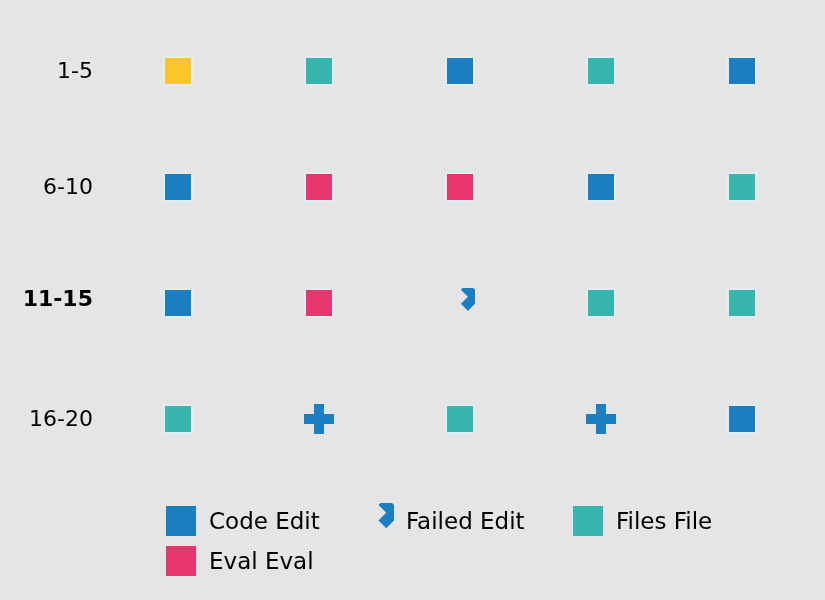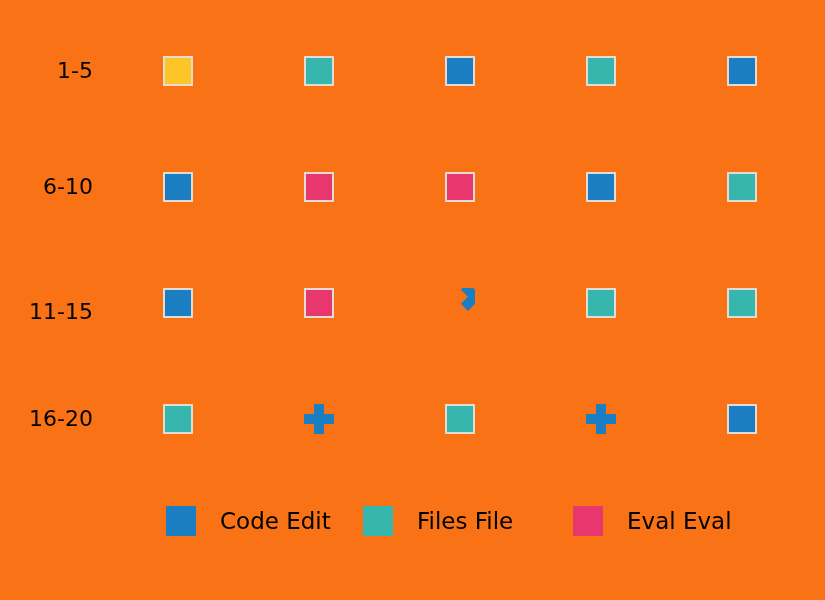--- a/index.html
+++ b/index.html
@@ -5,21 +5,21 @@
   html, body {
     margin: 0;
     padding: 0;
     background: #ffffff;
     font-family: "DejaVu Sans", "Liberation Sans", sans-serif;
   }
   #figure {
     position: relative;
     width: 825px;
     height: 600px;
-    background: #f97316;
+    background: #e5e5e5;
     overflow: hidden;
   }
   .row-label {
     position: absolute;
     left: 0;
     width: 93px;
     text-align: right;
     font-size: 22px;
     color: #000000;
     line-height: 1;
@@ -37,21 +37,21 @@
     position: absolute;
     left: 164px;
     top: 501px;
     display: grid;
     grid-template-columns: 197px 210px 224px;
     grid-auto-rows: 40px;
   }
   .legend-item {
     display: flex;
     align-items: center;
-    gap: 23px;
+    gap: 12px;
   }
   .legend-marker {
     width: 33px;
     height: 33px;
     flex: 0 0 33px;
     display: flex;
     align-items: center;
     justify-content: center;
   }
   .legend-marker .sq {
@@ -74,21 +74,21 @@
       <div class="marker square" style="width: 26px; height: 26px; background: rgb(54, 182, 172); left: 306px; top: 58px;"></div>
       <div class="marker square" style="width: 26px; height: 26px; background: rgb(28, 126, 194); left: 447px; top: 58px;"></div>
       <div class="marker square" style="width: 26px; height: 26px; background: rgb(54, 182, 172); left: 588px; top: 58px;"></div>
       <div class="marker square" style="width: 26px; height: 26px; background: rgb(28, 126, 194); left: 729px; top: 58px;"></div>
       <div class="row-label" style="top: 176px;">6-10</div>
       <div class="marker square" style="width: 26px; height: 26px; background: rgb(28, 126, 194); left: 165px; top: 174px;"></div>
       <div class="marker square" style="width: 26px; height: 26px; background: rgb(232, 55, 110); left: 306px; top: 174px;"></div>
       <div class="marker square" style="width: 26px; height: 26px; background: rgb(232, 55, 110); left: 447px; top: 174px;"></div>
       <div class="marker square" style="width: 26px; height: 26px; background: rgb(28, 126, 194); left: 588px; top: 174px;"></div>
       <div class="marker square" style="width: 26px; height: 26px; background: rgb(54, 182, 172); left: 729px; top: 174px;"></div>
-      <div class="row-label" style="top: 301px;">11-15</div>
+      <div class="row-label" style="top: 288px; font-weight: bold;">11-15</div>
       <div class="marker square" style="width: 26px; height: 26px; background: rgb(28, 126, 194); left: 165px; top: 290px;"></div>
       <div class="marker square" style="width: 26px; height: 26px; background: rgb(232, 55, 110); left: 306px; top: 290px;"></div>
       <div class="marker" style="left: 445px; top: 288px;">
         <svg width="30" height="30" viewBox="0 0 30 30">
           <path d="M10 0h10v10h10v10h-10v10h-10v-10H0v-10h10z" fill="#1C7EC2" transform="rotate(45 15 15)" transform-origin="15 15"></path>
         </svg>
       </div>
       <div class="marker square" style="width: 26px; height: 26px; background: rgb(54, 182, 172); left: 588px; top: 290px;"></div>
       <div class="marker square" style="width: 26px; height: 26px; background: rgb(54, 182, 172); left: 729px; top: 290px;"></div>
       <div class="row-label" style="top: 408px;">16-20</div>
@@ -108,20 +108,28 @@
     </div>
   <div id="legend">
       <div class="legend-item">
         <span class="legend-marker">
           <div class="sq" style="width: 30px; height: 30px; background: rgb(28, 126, 194);"></div>
         </span>
         <span class="legend-label">Code Edit</span>
       </div>
       <div class="legend-item">
         <span class="legend-marker">
+          <div class=""><svg width="33" height="33" viewBox="0 0 33 33">
+              <path d="M11 0h11v11h11v11h-11v11h-11v-11H0v-11h11z" fill="#1C7EC2" transform="rotate(45 16.5 16.5)" transform-origin="16.5 16.5"></path>
+            </svg></div>
+        </span>
+        <span class="legend-label">Failed Edit</span>
+      </div>
+      <div class="legend-item">
+        <span class="legend-marker">
           <div class="sq" style="width: 30px; height: 30px; background: rgb(54, 182, 172);"></div>
         </span>
         <span class="legend-label">Files File</span>
       </div>
       <div class="legend-item">
         <span class="legend-marker">
           <div class="sq" style="width: 30px; height: 30px; background: rgb(232, 55, 110);"></div>
         </span>
         <span class="legend-label">Eval Eval</span>
       </div>

